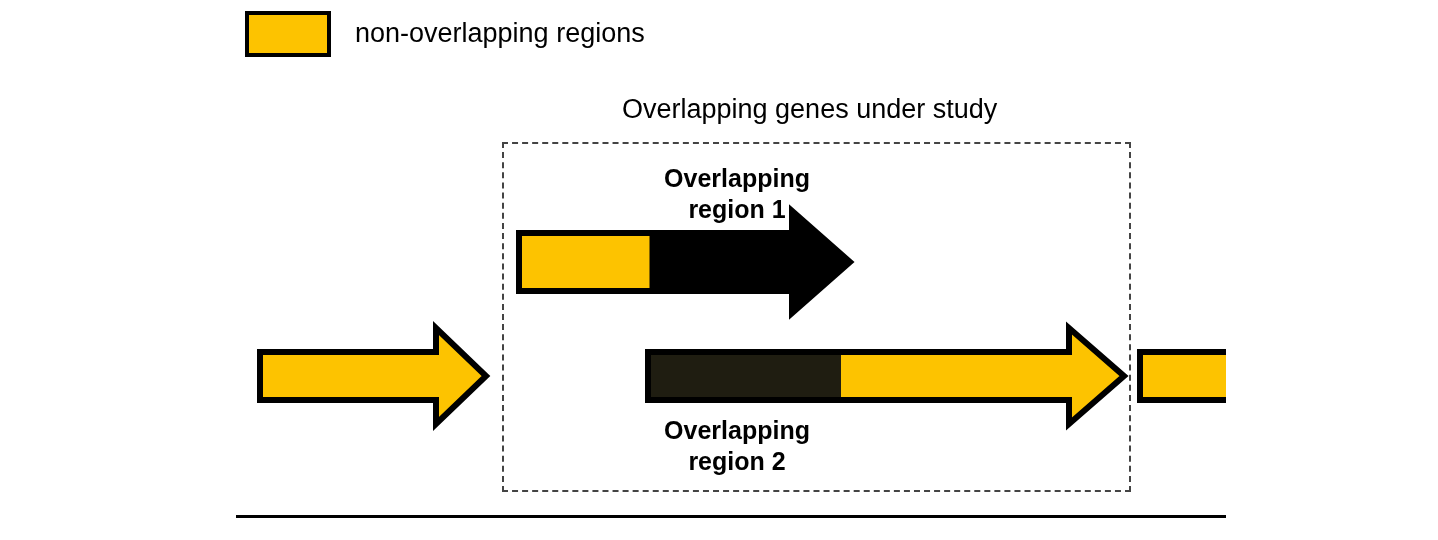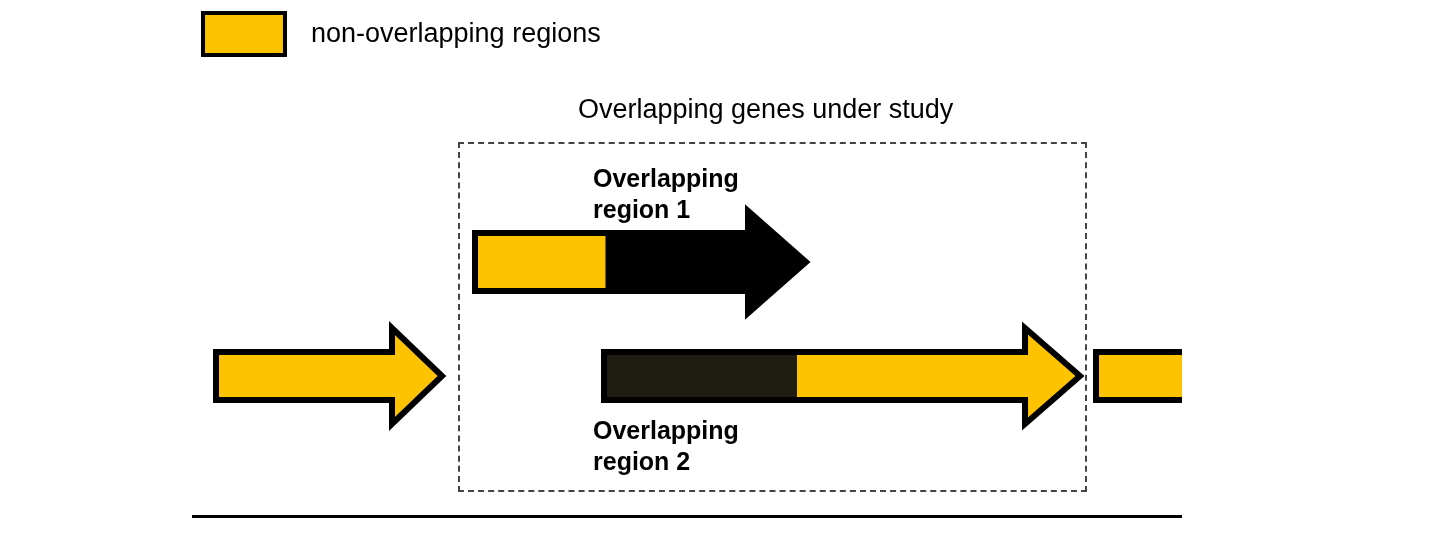--- a/index.html
+++ b/index.html
@@ -7,20 +7,21 @@
     padding: 0;
     background: #ffffff;
   }
   #canvas {
     position: relative;
     width: 1182px;
     height: 540px;
     background: #ffffff;
     font-family: "Liberation Sans", sans-serif;
     overflow: hidden;
+    margin-left: 44px;
   }
   .legend-swatch {
     position: absolute;
     left: 201px;
     top: 11px;
     width: 86px;
     height: 46px;
     background: #FDC300;
     border: 4px solid #000000;
     box-sizing: border-box;
@@ -49,21 +50,21 @@
     height: 350px;
     border: 2px dashed #444444;
     box-sizing: border-box;
   }
   .region-label {
     position: absolute;
     font-size: 25px;
     font-weight: bold;
     color: #000000;
     line-height: 1.25;
-    text-align: left;
+    text-align: center;
     white-space: pre-line;
   }
   #region1-label {
     left: 593px;
     top: 163px;
     width: 200px;
   }
   #region2-label {
     left: 593px;
     top: 415px;

